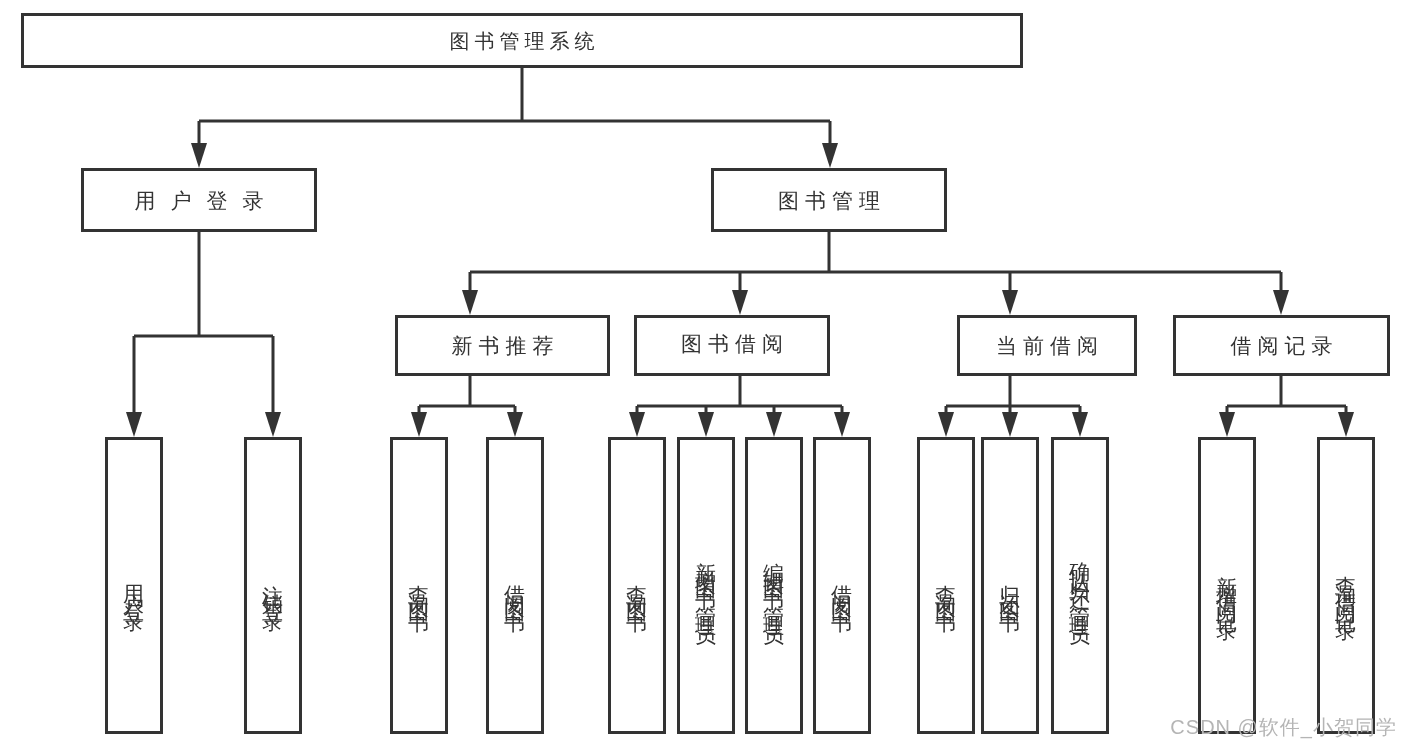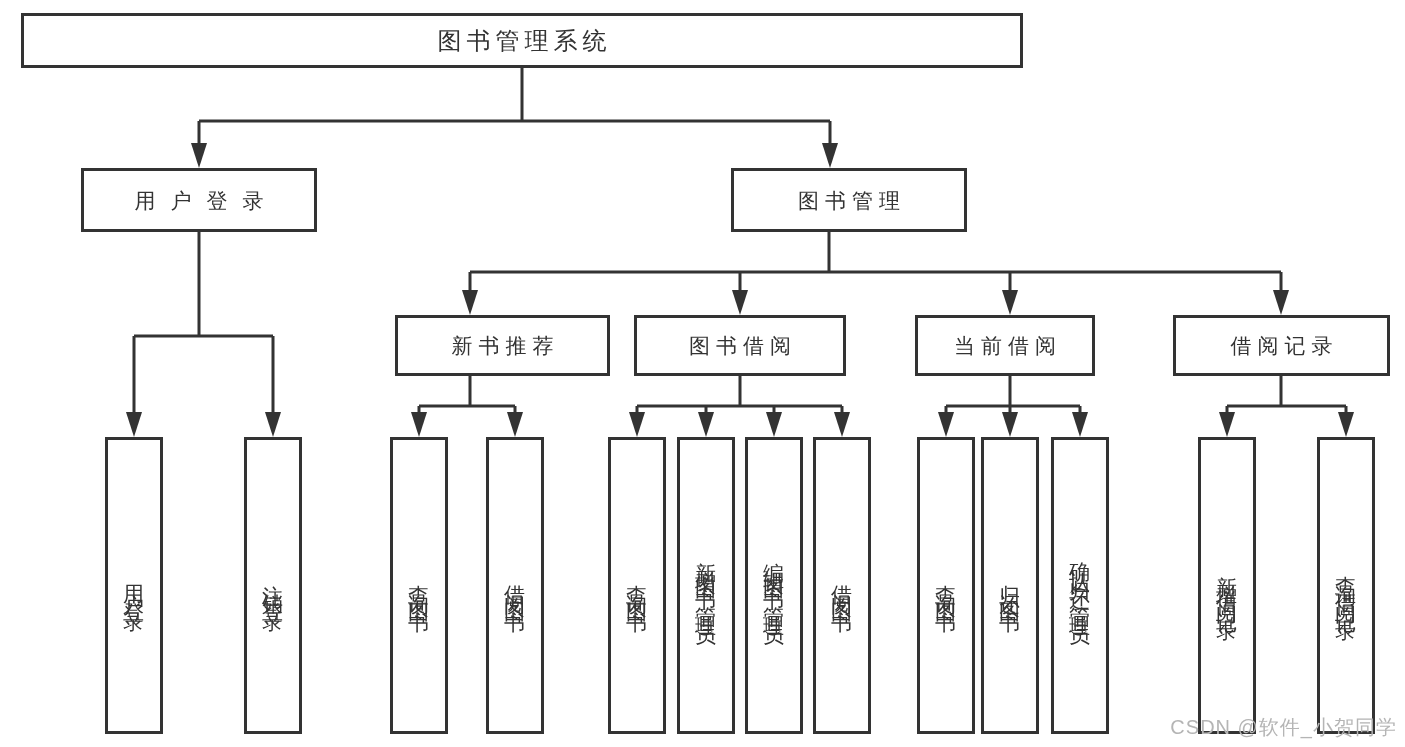--- a/index.html
+++ b/index.html
@@ -26,21 +26,21 @@
     background: #ffffff;
     border: 3px solid var(--line-color, #333333);
     color: var(--text-color, #333333);
     display: flex;
     align-items: center;
     justify-content: center;
     line-height: 1;
   }
 
   .hbox { font-size: 21px; letter-spacing: 6px; text-indent: 6px; white-space: nowrap; }
-  .hbox.title { font-size: 24px; letter-spacing: 5px; text-indent: 5px; }
+  .hbox.title { font-size: 20px; letter-spacing: 5px; text-indent: 5px; }
   .hbox.spread { letter-spacing: 15px; text-indent: 15px; }
 
   .vbox {
     writing-mode: vertical-rl;
     text-orientation: mixed;
     font-size: 21px;
     letter-spacing: 9px;
   }
 
   .watermark {
@@ -91,25 +91,25 @@
     <polygon points="1072,412 1088,412 1080,437" fill="#333333"></polygon>
 
     <path d="M1281 376 V406 M1227 406 H1346 M1227 406 V412 M1346 406 V412" stroke="#333333" stroke-width="3" fill="none"></path>
     <polygon points="1219,412 1235,412 1227,437" fill="#333333"></polygon>
     <polygon points="1338,412 1354,412 1346,437" fill="#333333"></polygon>
   </svg>
 
   <div class="node hbox title" style="left:21px; top:13px; width:1002px; height:55px;">图书管理系统</div>
 
   <div class="node hbox spread" style="left:81px; top:168px; width:236px; height:64px;">用户登录</div>
-  <div class="node hbox" style="left:711px; top:168px; width:236px; height:64px;margin-left:20px;">图书管理</div>
+  <div class="node hbox" style="left:711px; top:168px; width:236px; height:64px;">图书管理</div>
 
   <div class="node hbox" style="left:363px; top:315px; width:215px; height:61px;margin-left:32px;">新书推荐</div>
-  <div class="node hbox" style="left:634px; top:315px; width:212px; height:61px;">图书借阅</div>
-  <div class="node hbox" style="left:915px; top:315px; width:180px; height:61px;">当前借阅</div>
+  <div class="node hbox" style="left:634px; top:315px; width:196px; height:61px;font-family:Liberation Mono, monospace;">图书借阅</div>
+  <div class="node hbox" style="left:957px; top:315px; width:180px; height:61px;">当前借阅</div>
   <div class="node hbox" style="left:1173px; top:315px; width:217px; height:61px;">借阅记录</div>
 
   <div class="node vbox" style="left:105px; top:437px; width:58px; height:297px;">用户登录</div>
   <div class="node vbox" style="left:244px; top:437px; width:58px; height:297px;">注销登录</div>
 
   <div class="node vbox" style="left:390px; top:437px; width:58px; height:297px;">查询图书</div>
   <div class="node vbox" style="left:486px; top:437px; width:58px; height:297px;">借阅图书</div>
 
   <div class="node vbox" style="left:608px; top:437px; width:58px; height:297px;">查询图书</div>
   <div class="node vbox" style="left:677px; top:437px; width:58px; height:297px;">新增图书（管理员）</div>

